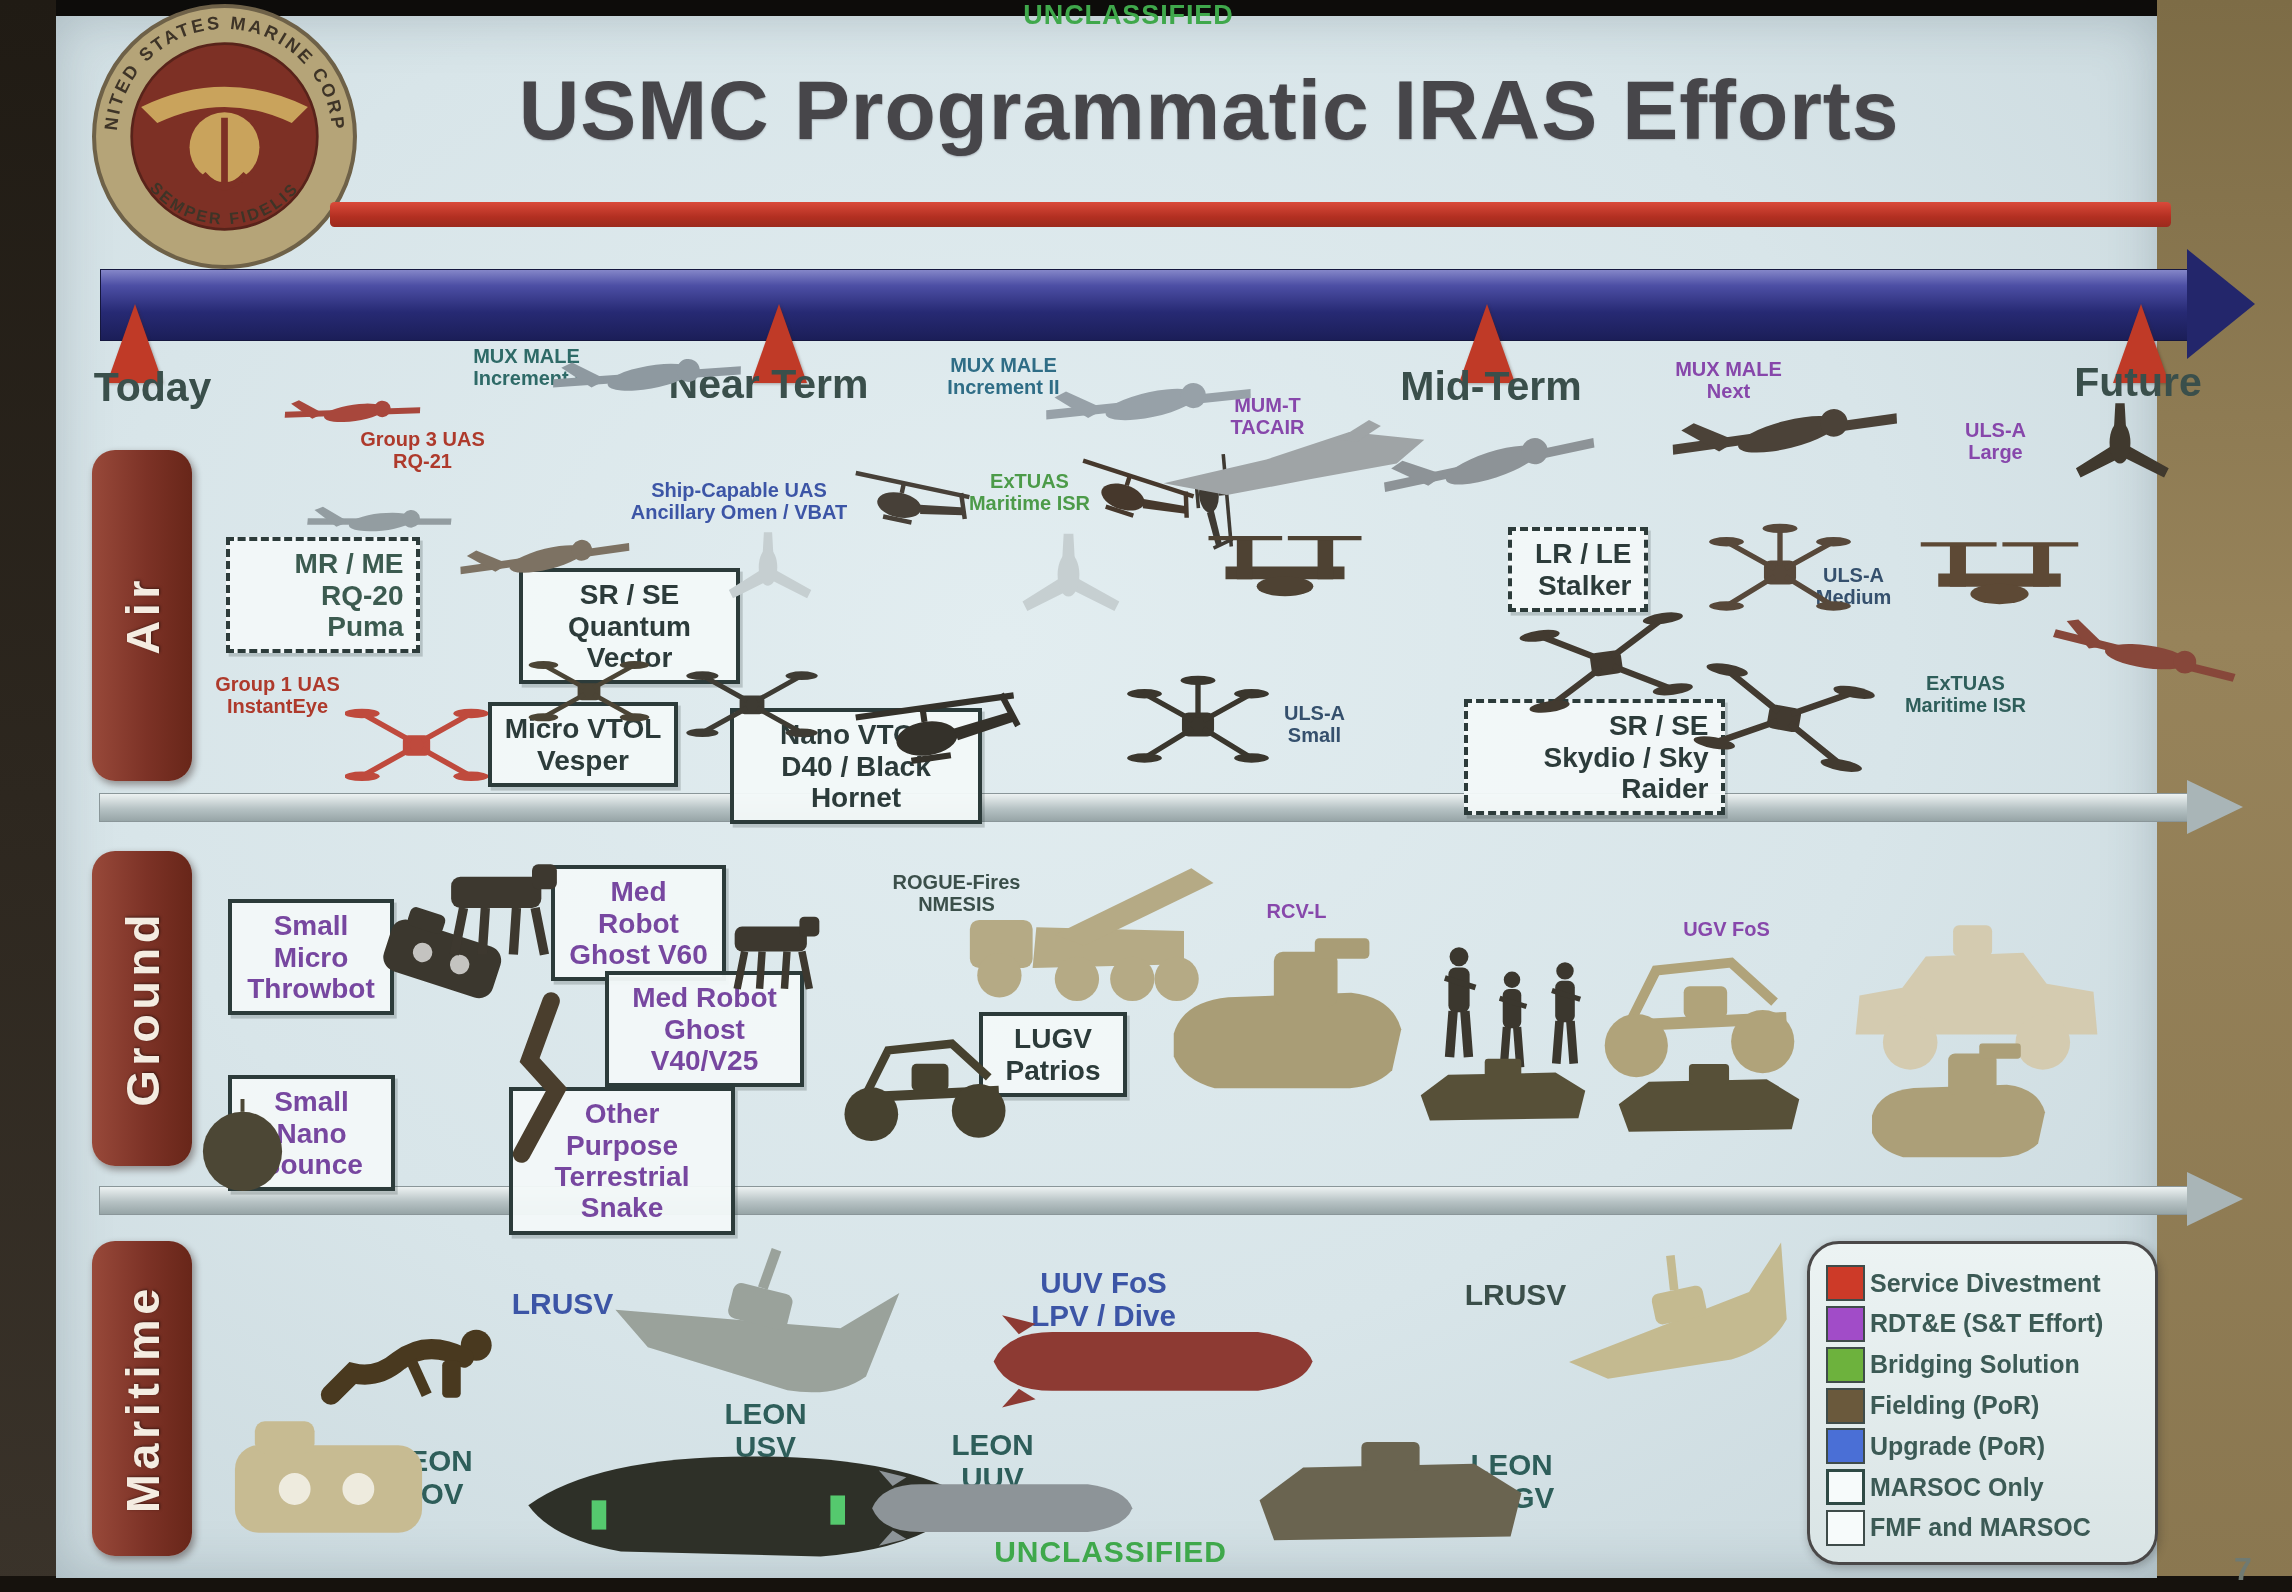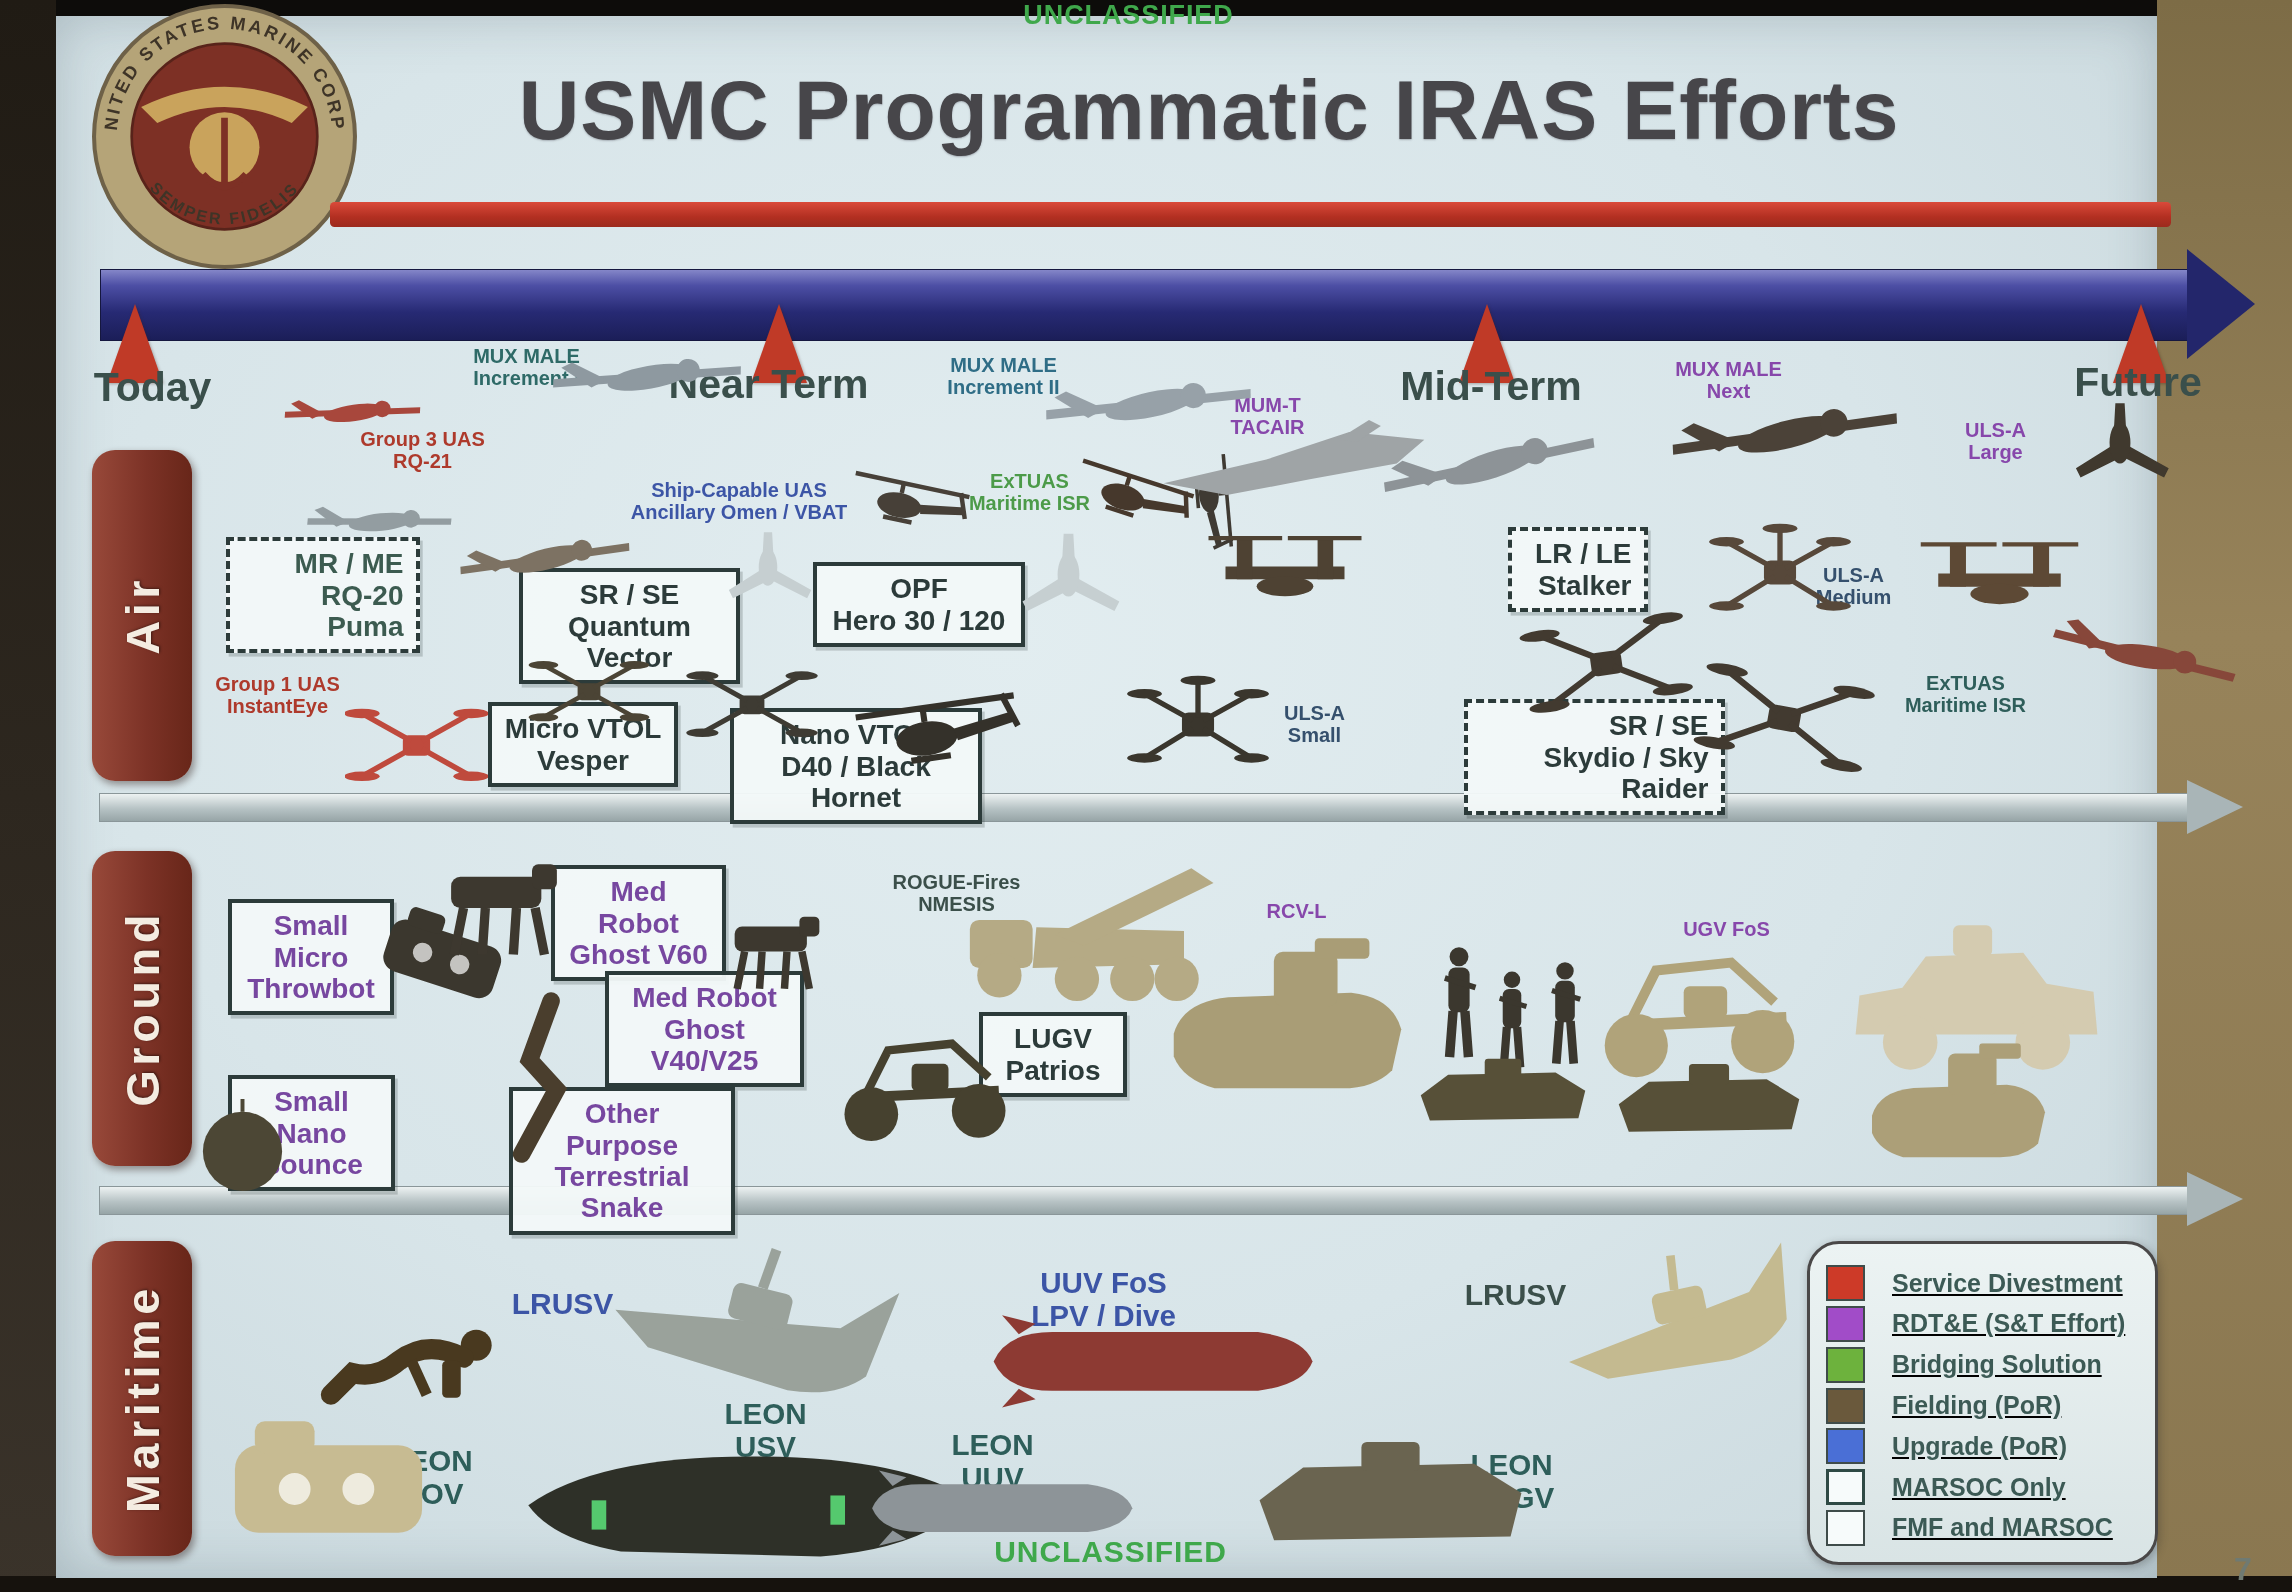--- a/index.html
+++ b/index.html
@@ -39,21 +39,21 @@
        box-shadow:2.7px 3.6px 0 rgba(45,60,60,.22);font-size:28px;}
   .box.dotted{border-style:dashed;text-align:right;}
   .c-red{color:#ae3a2c}.c-teal{color:#2e6a67}.c-blueteal{color:#2f6d86}.c-green{color:#4c9b49}
   .c-blue{color:#3c55a6}.c-purple{color:#8747ab}.c-vblue{color:#5852a6}.c-navy{color:#35506d}
   .c-dark{color:#2c3b3a}.c-slate{color:#3b4f4a}.c-tealdark{color:#2e5e5a}
   .c-greenbox{color:#3c5b50}.c-purplebox{color:#7747a0}
   .icon{position:absolute;overflow:visible;}
   .legend{position:absolute;left:1807px;top:1241px;width:351px;height:324px;box-sizing:border-box;
           background:linear-gradient(180deg,#ecf3f3,#d9e4e5);border:3.6px solid #4a4848;
           border-radius:32px;padding:19.7px 16px 12.5px 16px;box-shadow:1.8px 2.7px 9px rgba(40,40,40,.3);}
-  .lrow{display:flex;align-items:center;gap:27px;height:39px;margin-bottom:1.8px;text-decoration:underline;}
+  .lrow{display:flex;align-items:center;gap:5px;height:39px;margin-bottom:1.8px;}
   .sw{width:39px;height:36px;border:2.7px solid #3f4c4a;box-sizing:border-box;flex:0 0 auto;}
   .sw0{background:#cd3a28}.sw1{background:#a14cc8}.sw2{background:#6db23d}
   .sw3{background:#6a593c}.sw4{background:#4a6fd6}
   .sw5{background:#f7fbfb;border:3.6px solid #2f4a45}.sw6{background:#f7fbfb}
   .lrow span{font-size:25px;font-weight:bold;color:#3c5a55;white-space:nowrap;}
   .pagenum{position:absolute;left:2234px;top:1551px;font-size:32px;font-weight:bold;color:#6f7a72;}
 </style>
 </head>
 <body>
 
@@ -148,24 +148,20 @@
       <span class="l2">Large</span>
     </div>
   <div class="t box dotted c-greenbox" style="left:226px;top:537px;width:161px">
       <span class="l1">MR / ME</span>
       <span class="l2">RQ-20 Puma</span>
     </div>
   <div class="t box c-dark" style="left:519px;top:568px;width:188px">
       <span class="l1">SR / SE</span>
       <span class="l2">Quantum Vector</span>
     </div>
-  <div class="t box c-dark" style="left:813px;top:562px;width:179px">
-      <span class="l1">OPF</span>
-      <span class="l2">Hero 30 / 120</span>
-    </div>
   <div class="t box dotted c-dark" style="left:1508px;top:527px;width:107px">
       <span class="l1">LR / LE</span>
       <span class="l2">Stalker</span>
     </div>
   <div class="t lbl c-navy" style="left:1791px;top:564px;width:125px">
       <span class="l1">ULS-A</span>
       <span class="l2">Medium</span>
     </div>
   <div class="t lbl c-red" style="left:179px;top:673px;width:197px">
       <span class="l1">Group 1 UAS</span>

